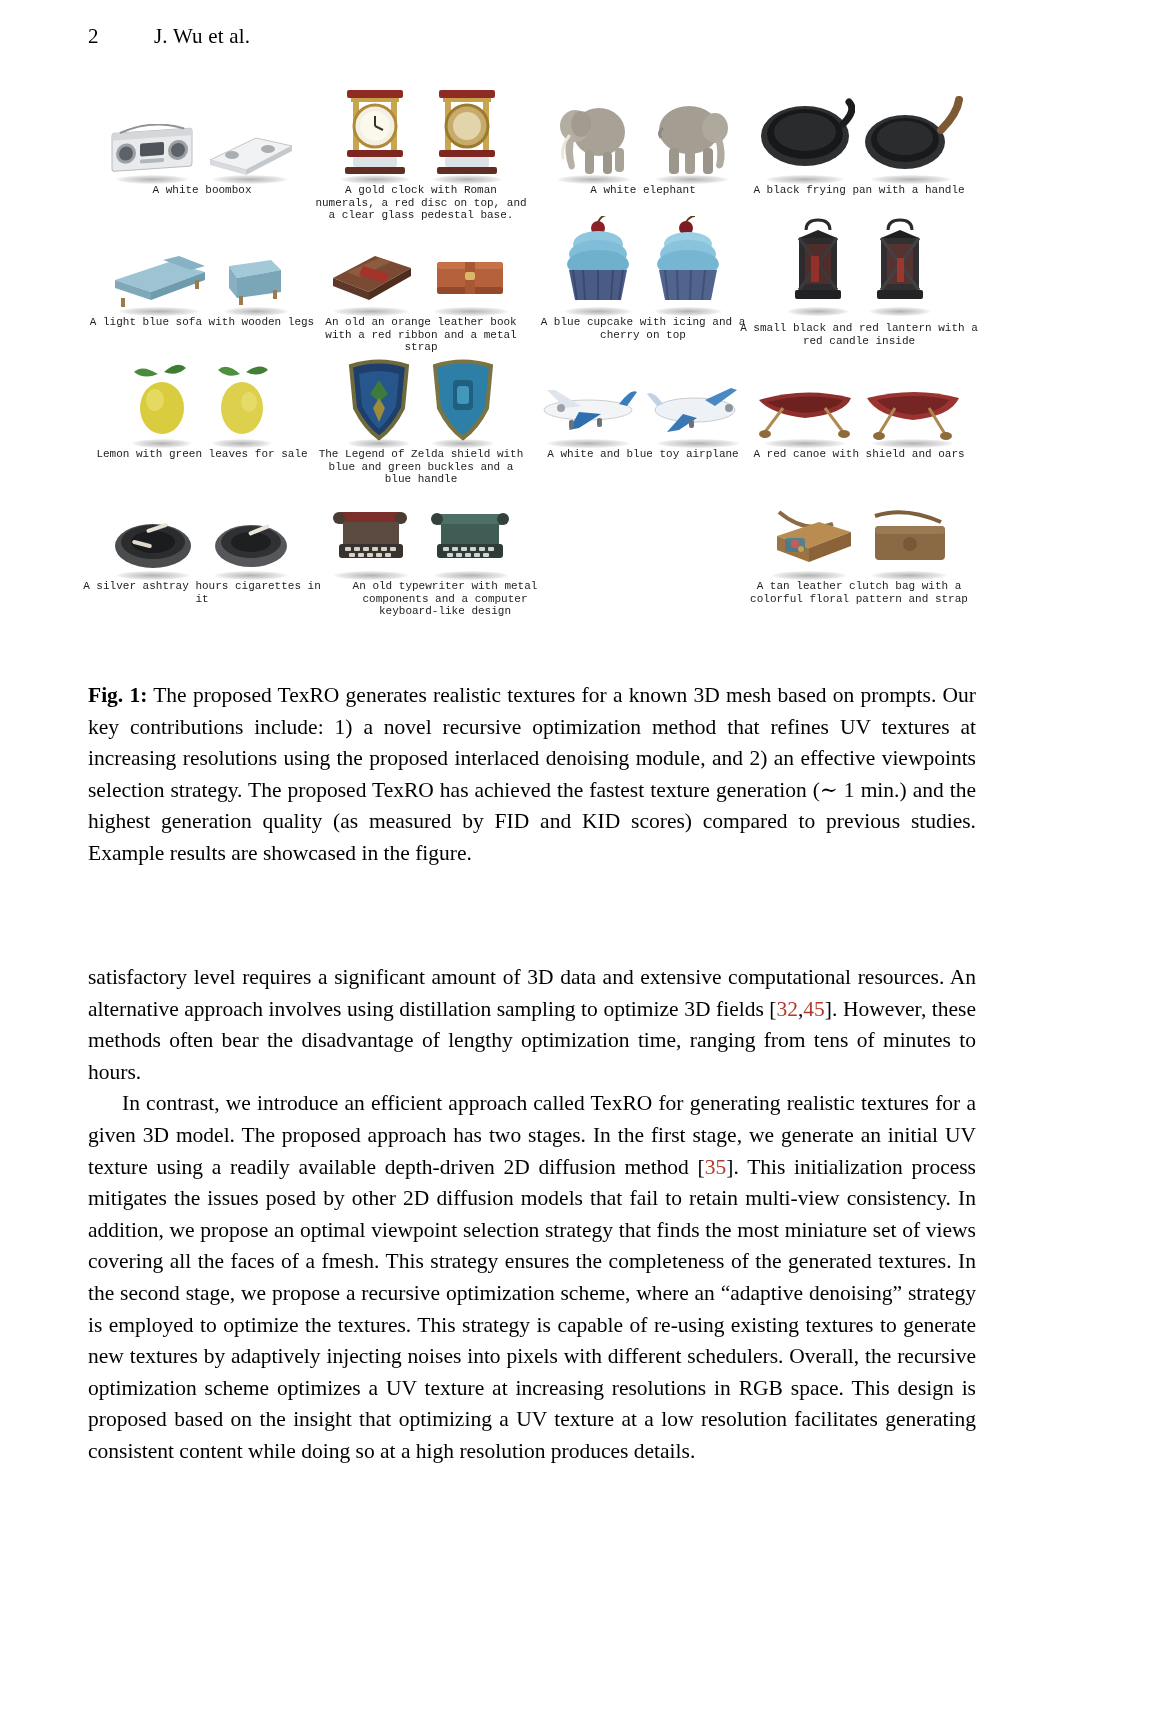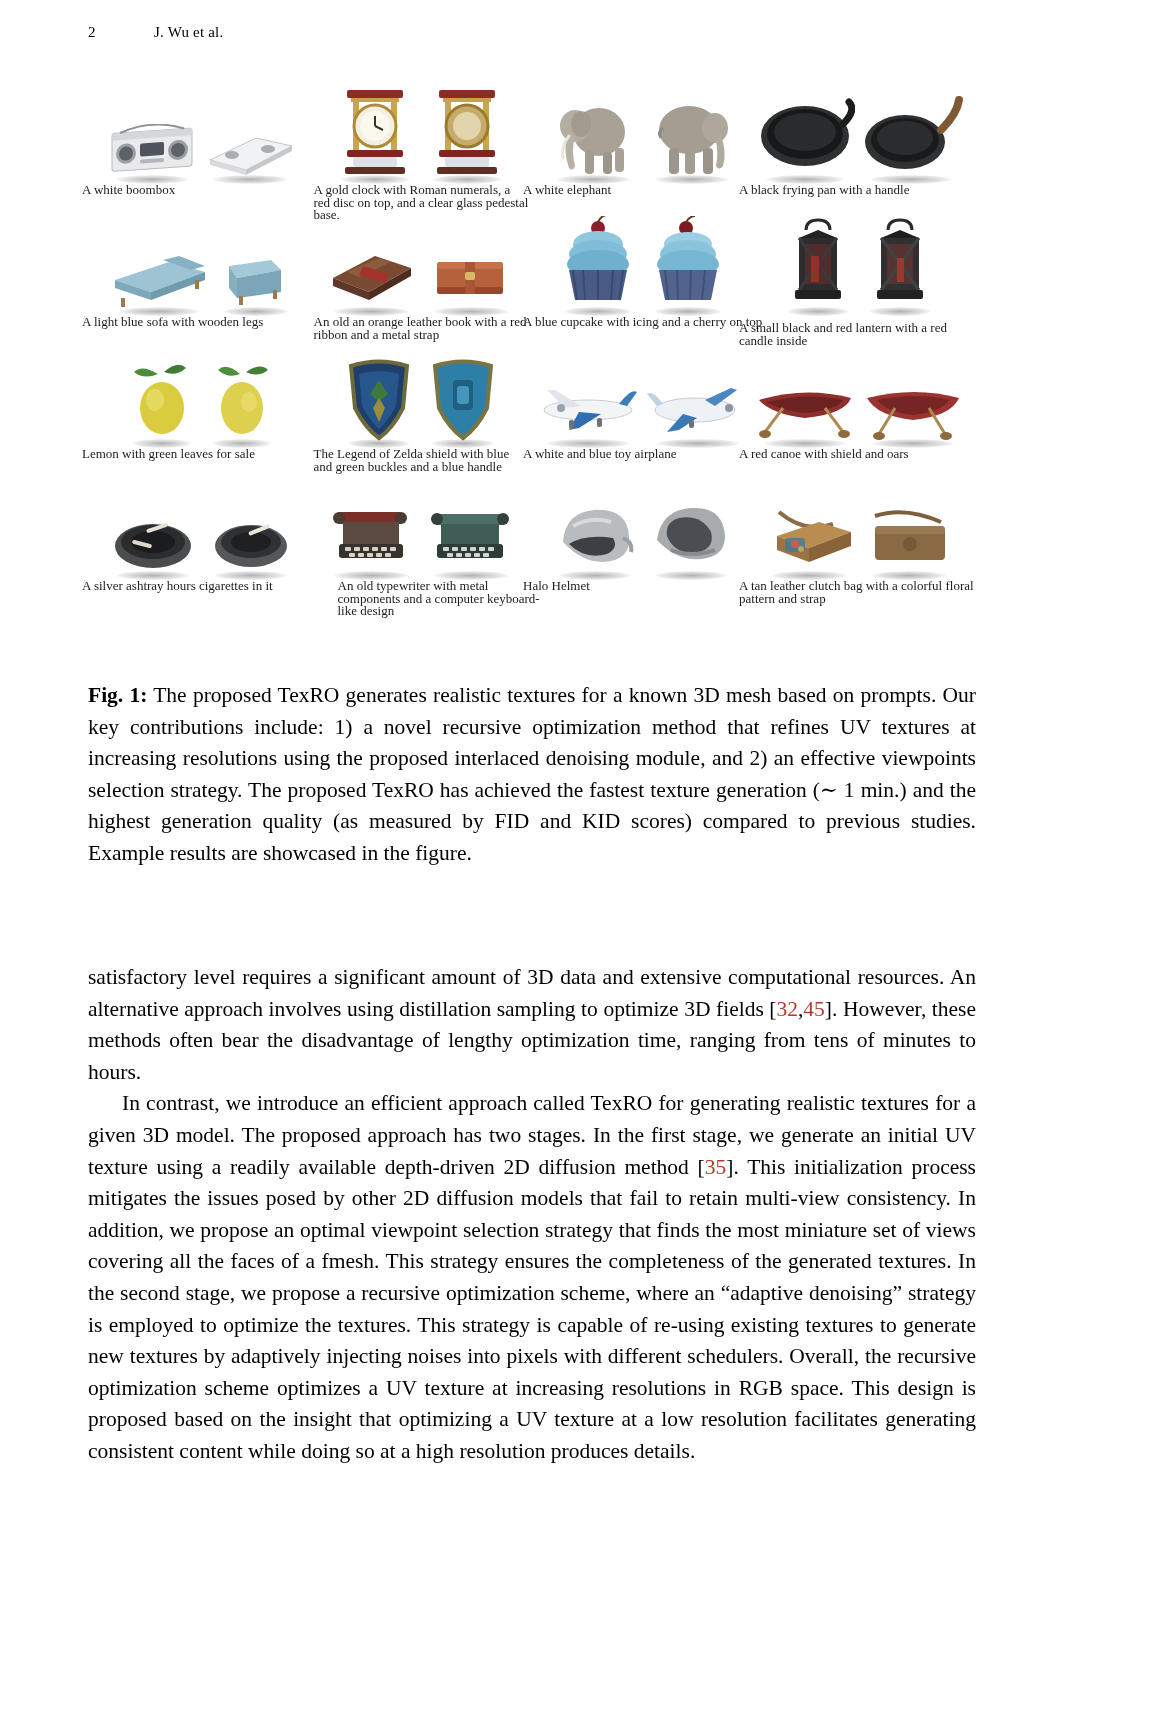--- a/index.html
+++ b/index.html
@@ -20,21 +20,21 @@
     height: 1709px;
     position: relative;
   }
 
   
   .runhead {
     position: absolute;
     top: 24px;
     left: 88px;
     width: 886px;
-    font-size: 15px;
+    font-size: 21px;
     letter-spacing: 0.2px;
   }
   .runhead .pageno {
     display: inline-block;
     width: 66px;
   }
   .runhead .authors {
     display: inline-block;
   }
 
@@ -62,23 +62,24 @@
     display: flex;
     align-items: flex-end;
     justify-content: center;
     gap: 4px;
   }
   .cell .cap {
     position: absolute;
     left: 50%;
     transform: translateX(-50%);
     width: 240px;
-    font-size: 13px;
+    text-align: center;
+    font-size: 11px;
     line-height: 12.6px;
-    font-family: Liberation Serif, serif;
+    font-family: Liberation Mono, monospace;
     color: #1c1c1c;
   }
   .cell.w2 .cap { width: 215px; }
 
   
   .obj {
     position: relative;
     display: inline-block;
   }
   .shadow {
@@ -554,42 +555,20 @@
                 <rect x="51" y="57" width="6" height="4" rx="1"></rect>
                 <rect x="60" y="57" width="6" height="4" rx="1"></rect>
               </g>
             </svg>
             <span class="shadow"></span>
           </div>
         </div>
         <div class="cap" style="top:100px;margin-left:24px;">An old typewriter with metal components and a computer keyboard-like design</div>
       </div>
 
-      <div class="cell" style="left:438px;width:218px;">
-        <div class="thumbs">
-          <div class="obj" style="width:92px;height:78px;">
-            <svg width="92" height="78" viewBox="0 0 92 78">
-              <path d="M14 44 q2 -30 32 -32 q32 -2 34 26 q2 18 -14 24 q-28 8 -52 -18 z" fill="#b9bcbe"></path>
-              <path d="M20 46 q16 -10 44 -6 q6 10 -6 16 q-22 6 -38 -10 z" fill="#3c4044"></path>
-              <path d="M24 28 q18 -10 38 -4" stroke="#d7dadc" stroke-width="4" fill="none"></path>
-              <path d="M74 40 q10 4 8 14" stroke="#9ba0a4" stroke-width="4" fill="none"></path>
-            </svg>
-            <span class="shadow"></span>
-          </div>
-          <div class="obj" style="width:92px;height:78px;">
-            <svg width="92" height="78" viewBox="0 0 92 78">
-              <path d="M12 42 q4 -30 34 -32 q32 -2 34 28 q0 18 -18 22 q-28 6 -50 -18 z" fill="#a8abad"></path>
-              <path d="M34 20 q22 -4 32 14 q4 16 -12 20 q-24 4 -32 -16 q-2 -14 12 -18 z" fill="#4a4e52"></path>
-              <path d="M26 52 q20 8 44 0" stroke="#888c90" stroke-width="4" fill="none"></path>
-            </svg>
-            <span class="shadow"></span>
-          </div>
-        </div>
-        <div class="cap" style="top:100px;">Halo Helmet</div>
-      </div>
 
       <div class="cell" style="left:656px;width:214px;">
         <div class="thumbs">
           <div class="obj" style="width:96px;height:80px;">
             <svg width="96" height="80" viewBox="0 0 96 80">
               <path d="M18 16 q26 22 54 12" stroke="#8b6b45" stroke-width="4" fill="none"></path>
               <polygon points="16,40 58,26 90,36 48,52" fill="#b98c52"></polygon>
               <polygon points="16,40 48,52 48,66 16,54" fill="#9c7342"></polygon>
               <polygon points="48,52 90,36 90,50 48,66" fill="#8a6338"></polygon>
               <rect x="24" y="42" width="20" height="14" rx="3" fill="#3f7c9b" opacity="0.8"></rect>

